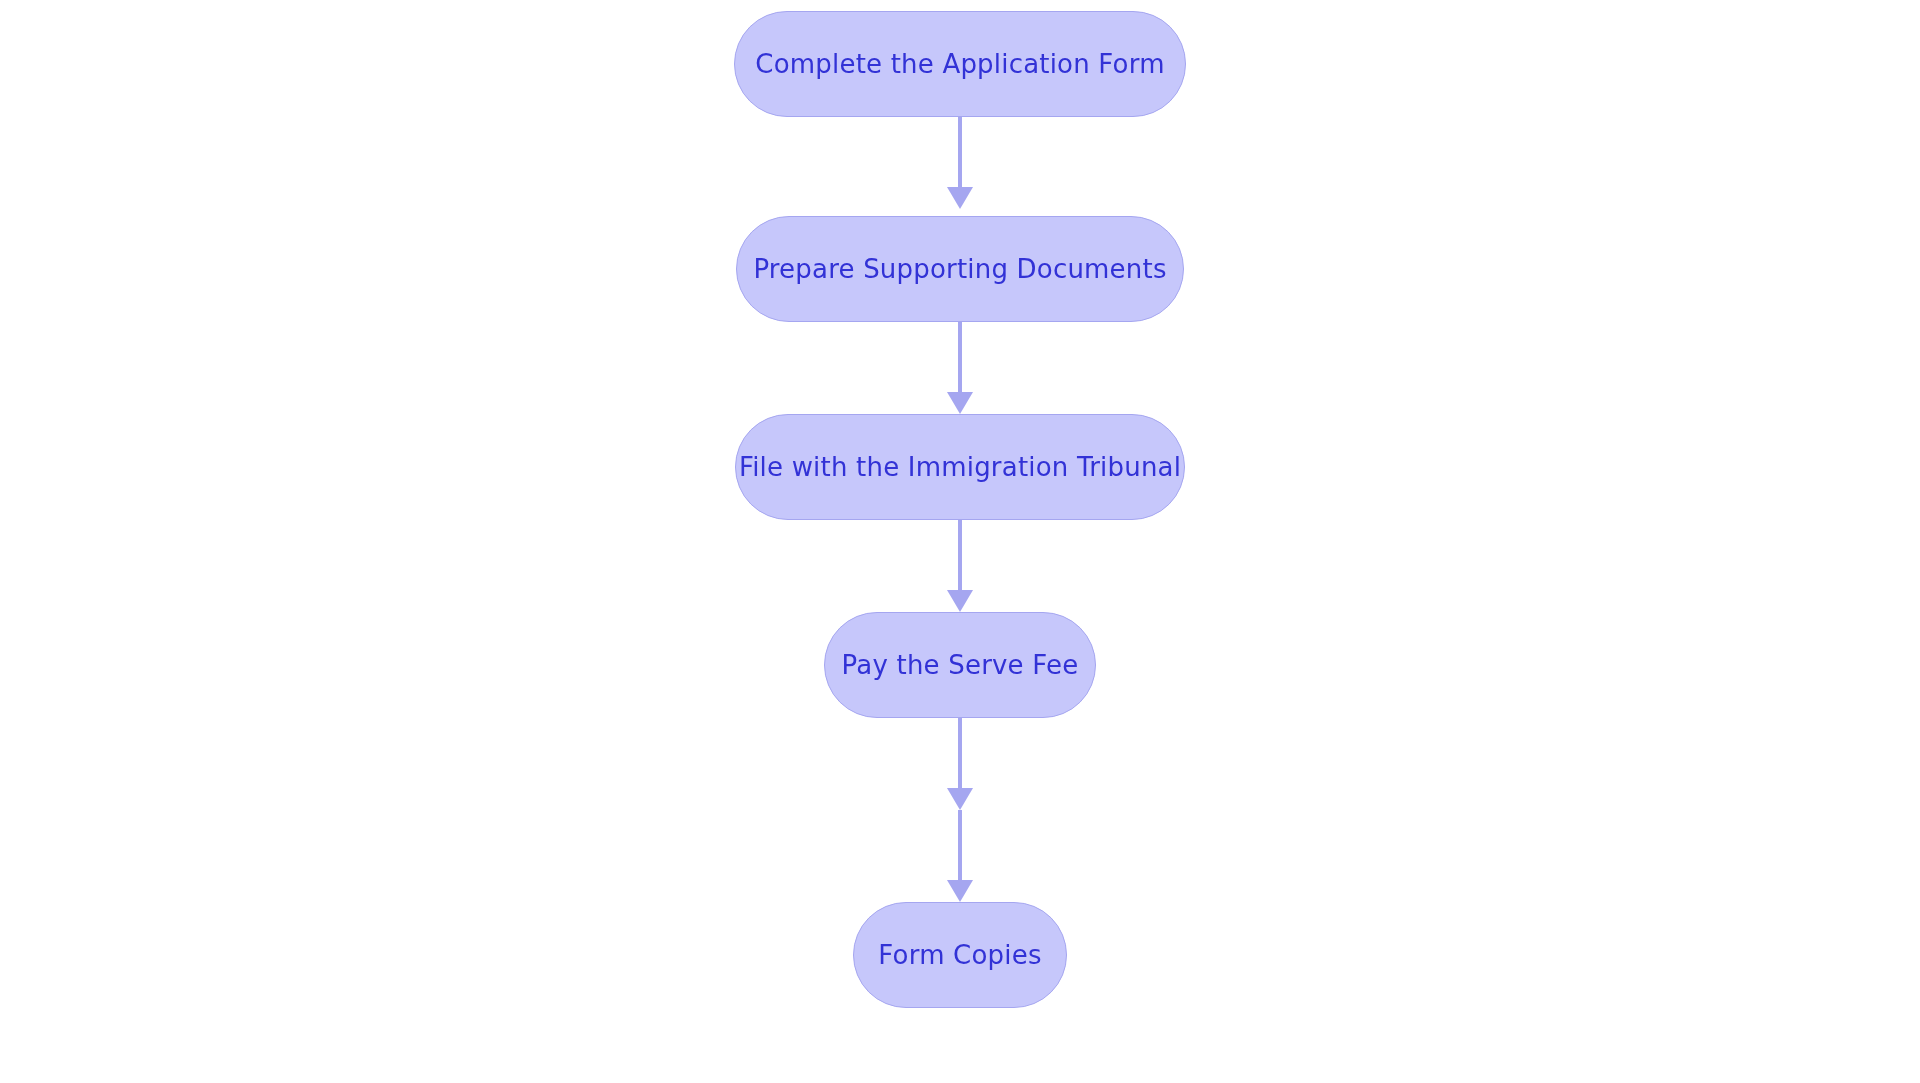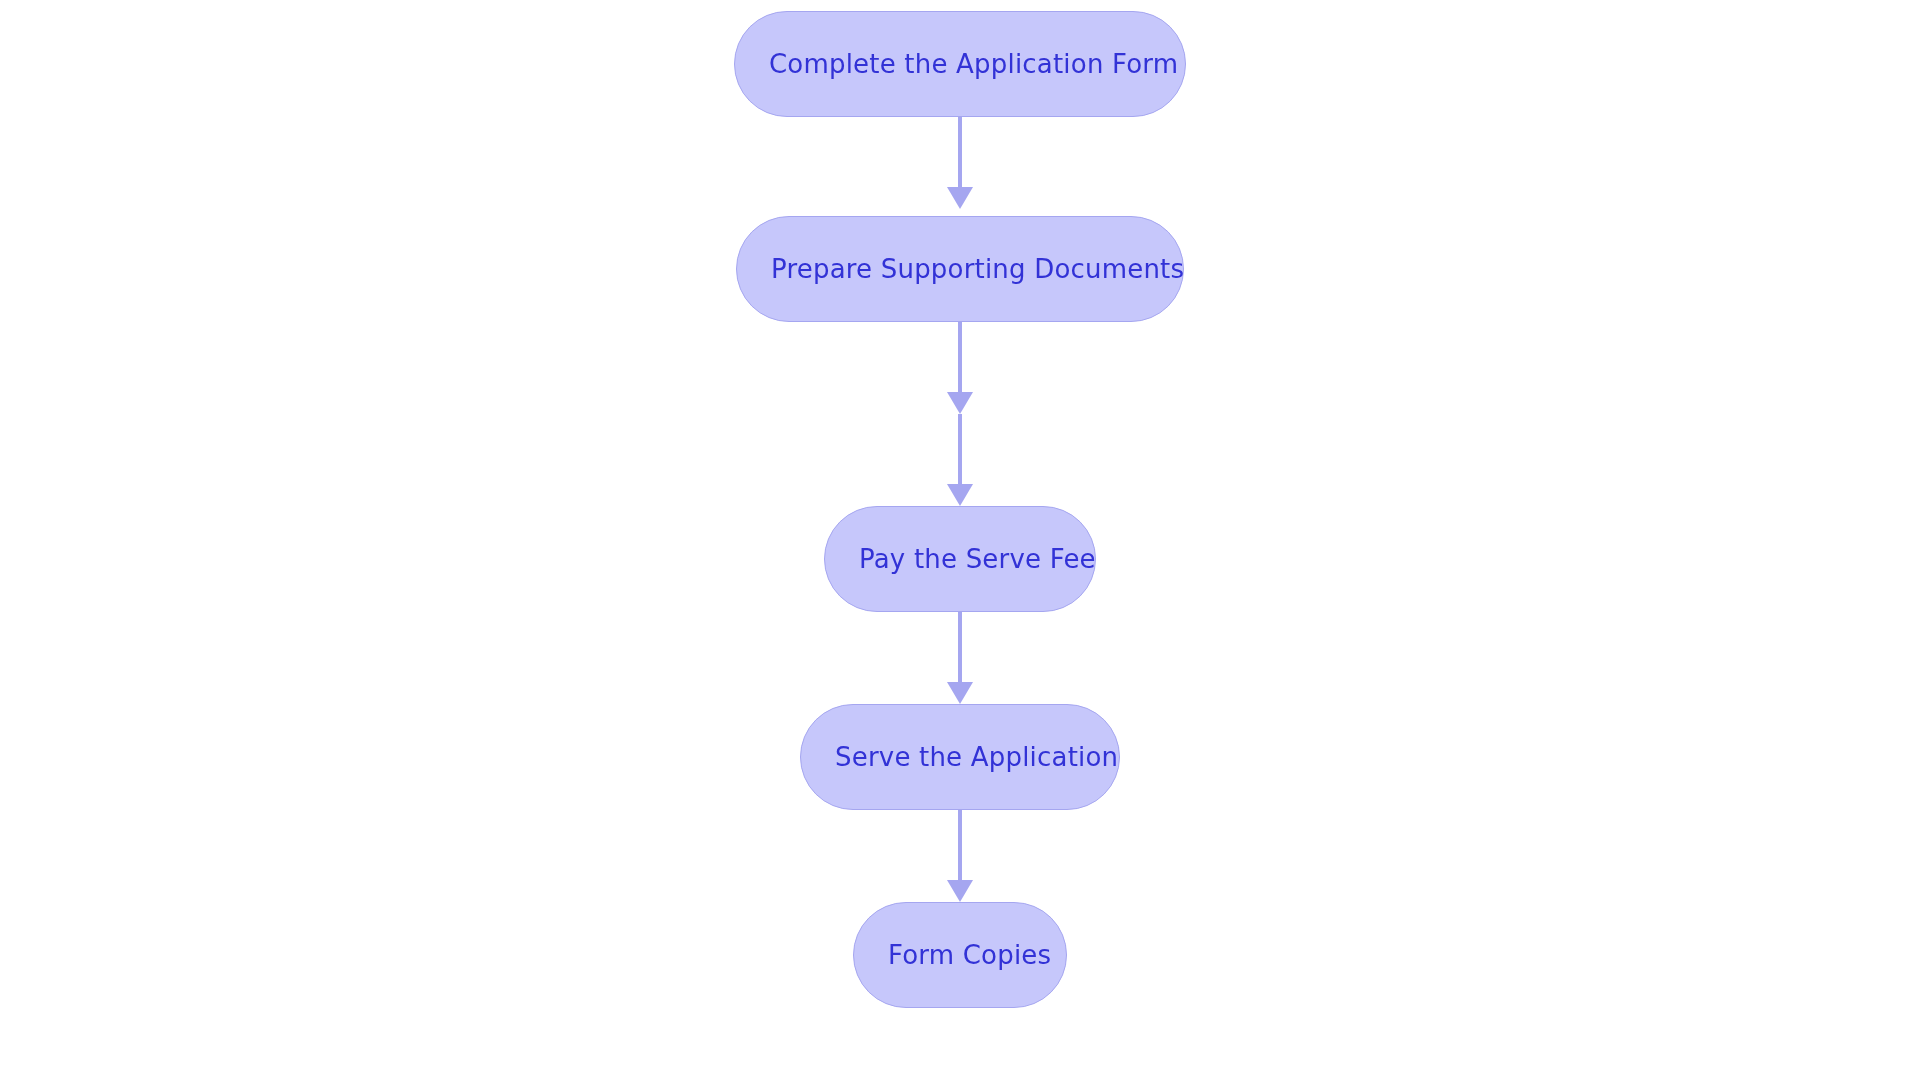--- a/index.html
+++ b/index.html
@@ -35,21 +35,21 @@
   }
 
   .node {
     box-sizing: border-box;
     height: 106px;
     border-radius: 53px;
     background: #c6c7fb;
     border: 1.6px solid #a5a6f0;
     display: flex;
     align-items: center;
-    justify-content: flex-start;
+    justify-content: center;
     flex: 0 0 auto;
   }
 
   .node-label {
     color: #3232d6;
     font-size: 26px;
     font-weight: 400;
     letter-spacing: 0.2px;
     line-height: 1;
     white-space: nowrap;
@@ -113,38 +113,38 @@
 
     <div class="node node-w-2">
       <span class="node-label">Prepare Supporting Documents</span>
     </div>
 
     <div class="connector">
       <div class="shaft"></div>
       <div class="head"></div>
     </div>
 
+    <div class="node node-w-3">
+      <span class="node-label">File with the Immigration Tribunal</span>
+    </div>
 
     <div class="connector">
       <div class="shaft"></div>
       <div class="head"></div>
     </div>
 
     <div class="node node-w-4">
       <span class="node-label">Pay the Serve Fee</span>
     </div>
 
     <div class="connector">
       <div class="shaft"></div>
       <div class="head"></div>
     </div>
 
-    <div class="node node-w-5">
-      <span class="node-label">Serve the Application</span>
-    </div>
 
     <div class="connector">
       <div class="shaft"></div>
       <div class="head"></div>
     </div>
 
     <div class="node node-w-6">
       <span class="node-label">Form Copies</span>
     </div>
 

